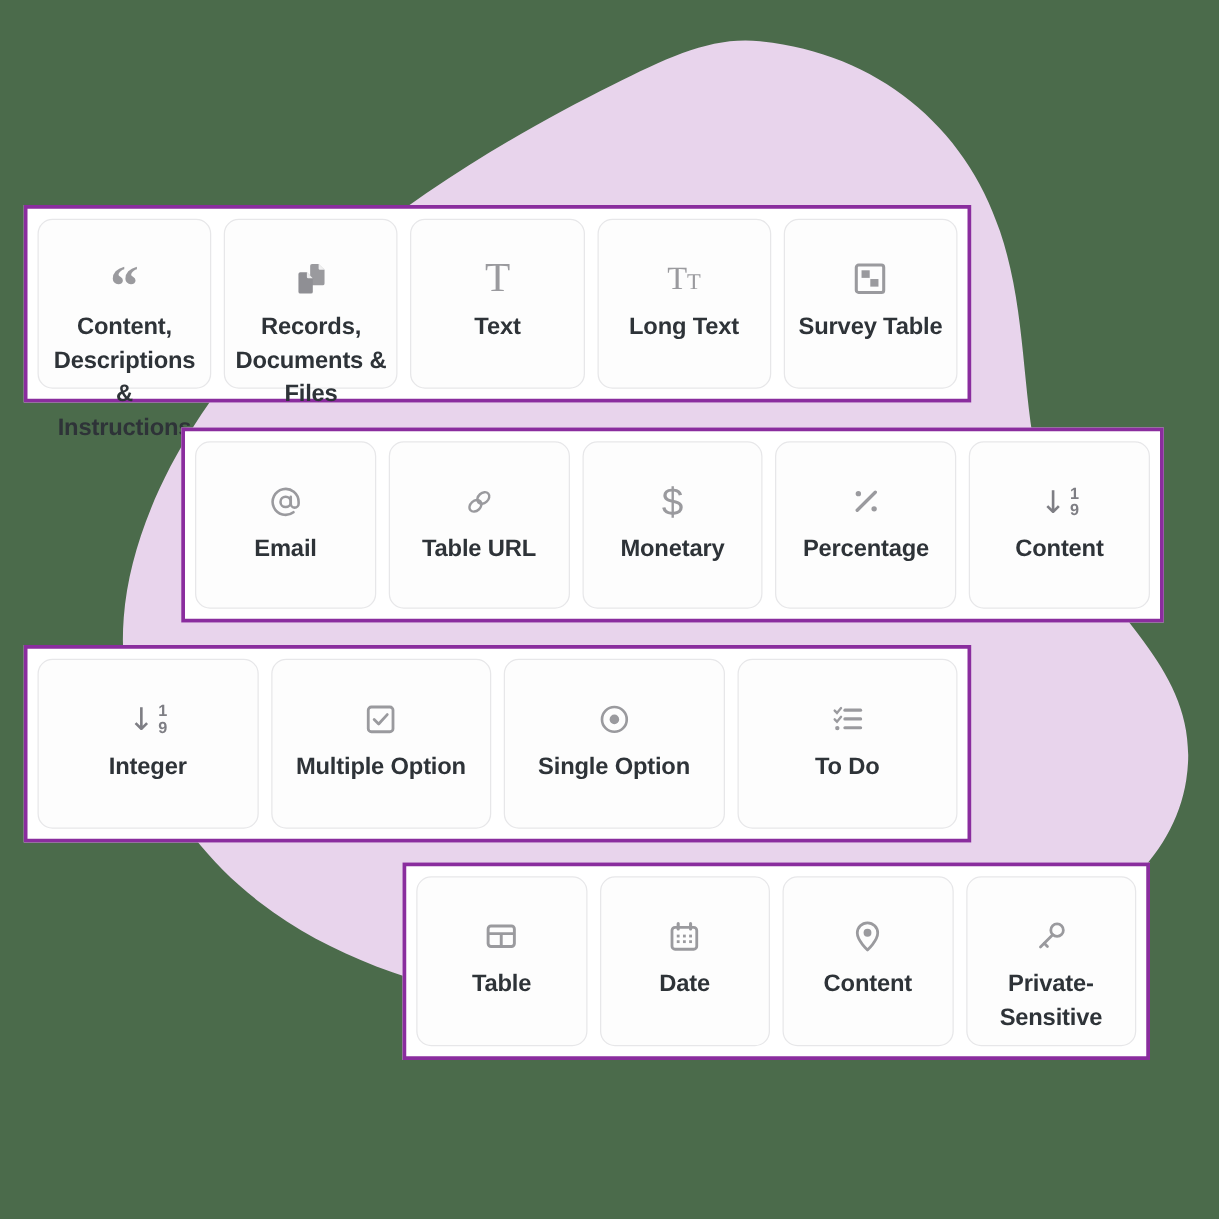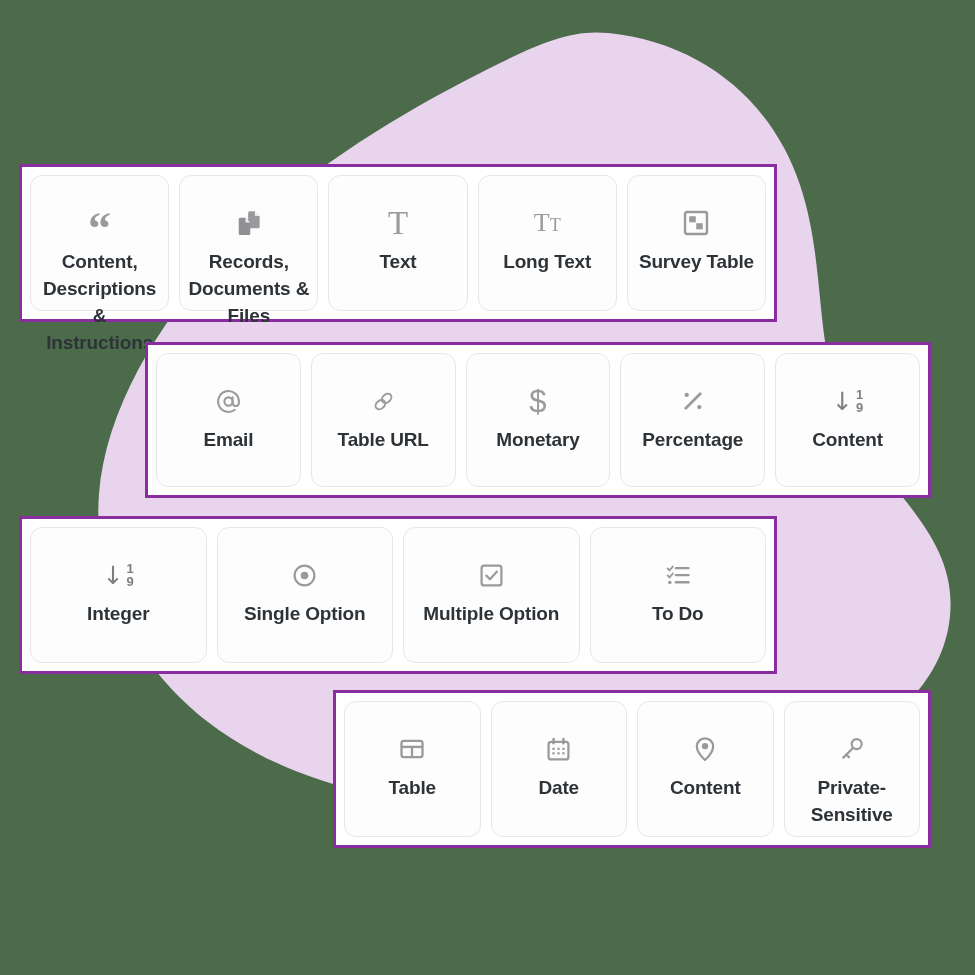--- a/index.html
+++ b/index.html
@@ -35,21 +35,21 @@
     border: 3px solid #8a2d9e;
     box-sizing: border-box;
     display: flex;
     align-items: stretch;
     padding: 8px;
     gap: 10px;
   }
   #strip-1 { left: 19px;  top: 164px; width: 758px;  height: 158px; }
   #strip-2 { left: 145px; top: 342px; width: 786px;  height: 156px; }
   #strip-3 { left: 19px;  top: 516px; width: 758px;  height: 158px; }
-  #strip-4 { left: 333px; top: 690px; width: 598px;  height: 158px; }
+  #strip-4 { left: 322px; top: 690px; width: 598px;  height: 158px; }
 
   .card {
     flex: 1 1 0;
     background: #fdfdfd;
     border: 1px solid #e7e7e9;
     border-radius: 12px;
     display: flex;
     flex-direction: column;
     align-items: center;
     box-sizing: border-box;
@@ -237,34 +237,34 @@
               <span>1</span>
               <span>9</span>
             </span>
         </span>
       </div>
       <div class="card-label">Integer</div>
     </div>
     <div class="card">
       <div class="card-icon">
         <svg width="27" height="27" viewBox="0 0 24 24">
+          <rect x="3.2" y="3.2" width="17.6" height="17.6" rx="2.2" fill="none" stroke="#9a9a9e" stroke-width="2"></rect>
+          <path d="M7.4 12.1 L10.6 15.3 L16.7 8.6" fill="none" stroke="#9a9a9e" stroke-width="2" stroke-linecap="round" stroke-linejoin="round"></path>
+        </svg>
+      </div>
+      <div class="card-label">Multiple Option</div>
+    </div>
+    <div class="card">
+      <div class="card-icon">
+        <svg width="27" height="27" viewBox="0 0 24 24">
           <circle cx="12" cy="12" r="8.8" fill="none" stroke="#9a9a9e" stroke-width="1.9"></circle>
           <circle cx="12" cy="12" r="3.4" fill="#9a9a9e"></circle>
         </svg>
       </div>
       <div class="card-label">Single Option</div>
-    </div>
-    <div class="card">
-      <div class="card-icon">
-        <svg width="27" height="27" viewBox="0 0 24 24">
-          <rect x="3.2" y="3.2" width="17.6" height="17.6" rx="2.2" fill="none" stroke="#9a9a9e" stroke-width="2"></rect>
-          <path d="M7.4 12.1 L10.6 15.3 L16.7 8.6" fill="none" stroke="#9a9a9e" stroke-width="2" stroke-linecap="round" stroke-linejoin="round"></path>
-        </svg>
-      </div>
-      <div class="card-label">Multiple Option</div>
     </div>
     <div class="card">
       <div class="card-icon">
         <svg width="28" height="28" viewBox="0 0 24 24" stroke="#9a9a9e" fill="none" stroke-linecap="round">
           <path d="M3.2 6.4 L4.8 8 L7.6 4.7" stroke-width="1.6"></path>
           <path d="M3.2 12.4 L4.8 14 L7.6 10.7" stroke-width="1.6"></path>
           <circle cx="5" cy="18.4" r="1.5" fill="#9a9a9e" stroke="none"></circle>
           <line x1="10.2" y1="6.1" x2="21" y2="6.1" stroke-width="2.1"></line>
           <line x1="10.2" y1="12.1" x2="21" y2="12.1" stroke-width="2.1"></line>
           <line x1="10.2" y1="18.2" x2="21" y2="18.2" stroke-width="2.1"></line>

